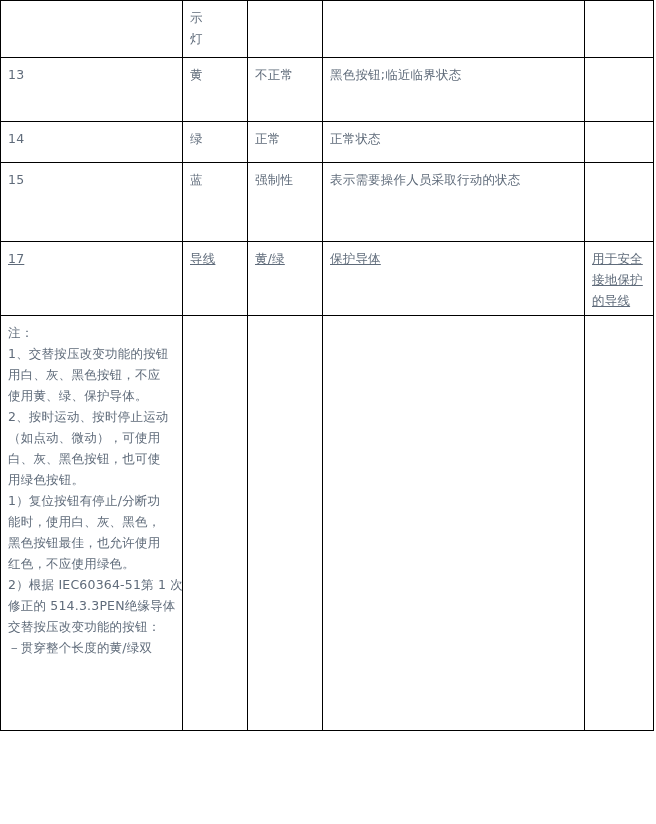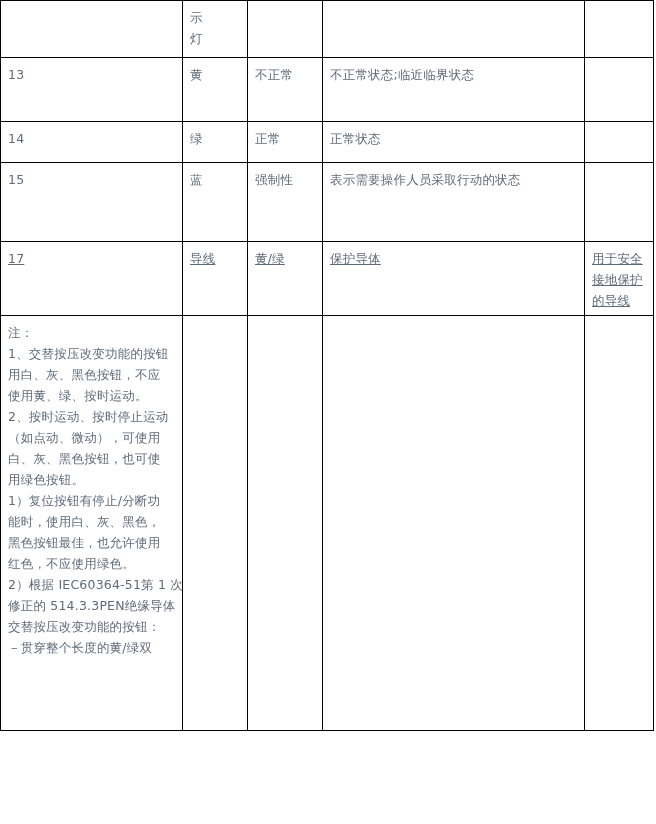--- a/index.html
+++ b/index.html
@@ -101,21 +101,21 @@
         </td>
         <td></td>
         <td></td>
         <td></td>
       </tr>
 
       <tr class="r13">
         <td class="first num">13</td>
         <td>黄</td>
         <td>不正常</td>
-        <td>不正常状态;临近临界状态</td>
+        <td>黑色按钮;临近临界状态</td>
         <td></td>
       </tr>
 
       <tr class="r14">
         <td class="first num">14</td>
         <td>绿</td>
         <td>正常</td>
         <td>正常状态</td>
         <td></td>
       </tr>
@@ -136,21 +136,21 @@
         <td>黄/绿</td>
         <td>保护导体</td>
         <td>用于安全接地保护的导线</td>
       </tr>
 
       <tr class="rnotes">
         <td class="first notes">
           <span class="nline">注：</span>
           <span class="nline">1、交替按压改变功能的按钮</span>
           <span class="nline">用白、灰、黑色按钮，不应</span>
-          <span class="nline">使用黄、绿、按时运动。</span>
+          <span class="nline">使用黄、绿、保护导体。</span>
           <span class="nline">2、按时运动、按时停止运动</span>
           <span class="nline">（如点动、微动），可使用</span>
           <span class="nline">白、灰、黑色按钮，也可使</span>
           <span class="nline">用绿色按钮。</span>
           <span class="nline">1）复位按钮有停止/分断功</span>
           <span class="nline">能时，使用白、灰、黑色，</span>
           <span class="nline">黑色按钮最佳，也允许使用</span>
           <span class="nline">红色，不应使用绿色。</span>
           <span class="nline mono-ish">2）根据 IEC60364-51第 1 次</span>
           <span class="nline mono-ish">修正的 514.3.3PEN绝缘导体</span>

